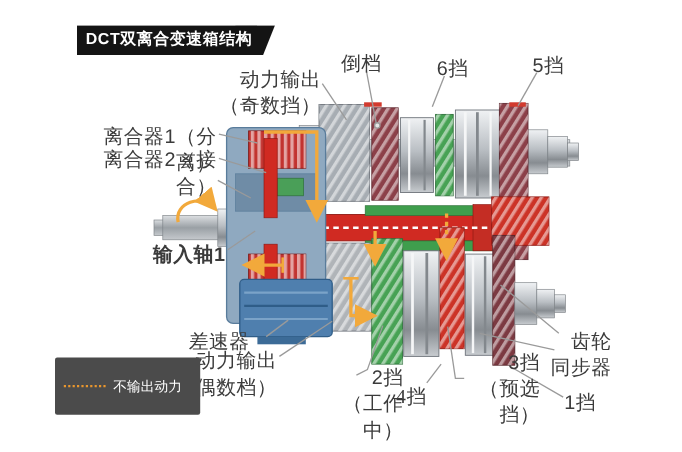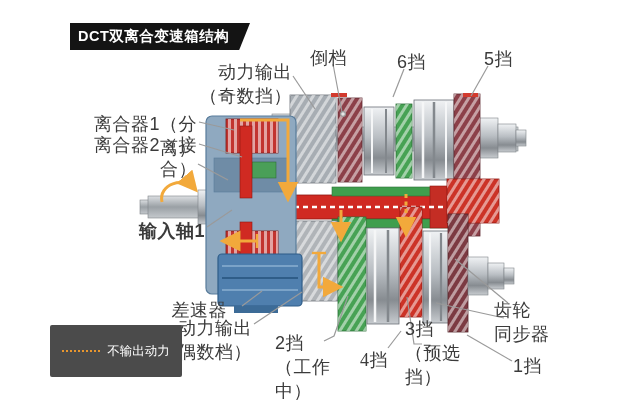--- a/index.html
+++ b/index.html
@@ -2,31 +2,31 @@
 <html><head>
 <meta charset="utf-8">
 <style>
   html,body{margin:0;padding:0;background:#fff;}
   .stage{position:relative;width:620px;height:411px;background:#ffffff;overflow:hidden;
          font-family:"Liberation Sans",sans-serif;}
   svg{position:absolute;left:0;top:0;}
   .label{position:absolute;font-size:18px;line-height:1.32;color:#3b3b3b;
          white-space:pre-line;letter-spacing:0.5px;}
   .r{text-align:right}
-  .c{text-align:left}
+  .c{text-align:right}
   .title-band{position:absolute;left:46px;top:23px;width:172px;height:27px;
       background:#141414;color:#fff;font-size:14.5px;font-weight:bold;
       line-height:27px;padding-left:8px;letter-spacing:0.5px;
       clip-path:polygon(0 0,100% 0,94% 100%,0 100%);z-index:3;margin-left:24px;}
   .title-accent{position:absolute;left:196px;top:23px;width:38px;height:27px;
       background:linear-gradient(135deg,#b9b9b9 0%,#6e6e6e 100%);
       clip-path:polygon(48% 0,100% 0,52% 100%,0 100%);z-index:2;}
   .legend{position:absolute;left:50px;top:325px;width:132px;height:52px;
       background:#4b4b4b;border-radius:2px;color:#fff;font-size:12.5px;
-      display:flex;flex-direction:row;justify-content:center;gap:7px;
+      display:flex;flex-direction:column;justify-content:center;gap:7px;
       padding:0 8px;box-sizing:border-box;}
   .legend-row{display:flex;align-items:center;gap:7px;}
   .sw{width:38px;height:0;flex:0 0 38px;}
   .sw-dotted{border-top:2px dotted #e8962e;}
   .sw-solid{border-top:3px solid #e8962e;}
 </style>
 </head>
 <body>
 
 <div class="stage">

